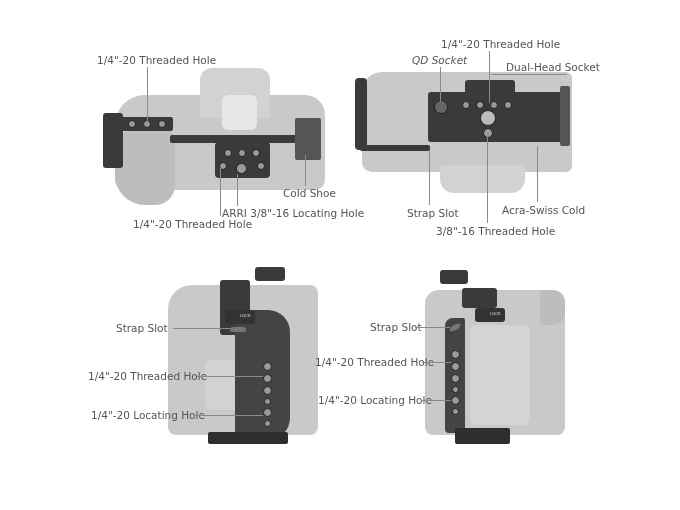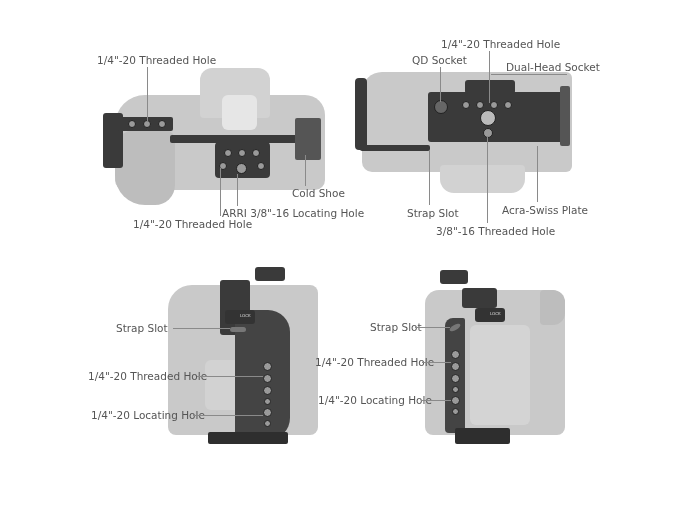--- a/index.html
+++ b/index.html
@@ -34,21 +34,21 @@
   <div class="hole" style="left:224px;top:149px;width:6px;height:6px;"></div>
   <div class="hole" style="left:238px;top:149px;width:6px;height:6px;"></div>
   <div class="hole" style="left:252px;top:149px;width:6px;height:6px;"></div>
   <div class="hole" style="left:236px;top:163px;width:9px;height:9px;"></div>
   <div class="hole" style="left:219px;top:162px;width:6px;height:6px;"></div>
   <div class="hole" style="left:257px;top:162px;width:6px;height:6px;"></div>
 
   <span class="lbl" style="left:97px;top:54px;">1/4"-20 Threaded Hole</span>
   <div class="ln" style="left:147px;top:67px;width:1px;height:54px;"></div>
 
-  <span class="lbl" style="left:292px;top:187px;text-align:right;">Cold Shoe</span>
+  <span class="lbl" style="left:283px;top:187px;text-align:right;">Cold Shoe</span>
   <div class="ln" style="left:305px;top:155px;width:1px;height:31px;"></div>
 
   <span class="lbl" style="left:222px;top:207px;">ARRI 3/8"-16 Locating Hole</span>
   <div class="ln" style="left:237px;top:174px;width:1px;height:32px;"></div>
 
   <span class="lbl" style="left:133px;top:218px;">1/4"-20 Threaded Hole</span>
   <div class="ln" style="left:220px;top:168px;width:1px;height:48px;"></div>
 </div>
 
 <div class="panel">
@@ -60,33 +60,33 @@
   <div class="cage" style="left:560px;top:86px;width:10px;height:60px;border-radius:2px;background:#555;"></div>
   <div class="cage" style="left:465px;top:80px;width:50px;height:14px;border-radius:3px;"></div>
   <div class="hole" style="left:434px;top:100px;width:12px;height:12px;background:#666;"></div>
   <div class="hole" style="left:462px;top:101px;width:6px;height:6px;"></div>
   <div class="hole" style="left:476px;top:101px;width:6px;height:6px;"></div>
   <div class="hole" style="left:490px;top:101px;width:6px;height:6px;"></div>
   <div class="hole" style="left:504px;top:101px;width:6px;height:6px;"></div>
   <div class="hole" style="left:480px;top:110px;width:14px;height:14px;background:#bbb;"></div>
   <div class="hole" style="left:483px;top:128px;width:8px;height:8px;"></div>
 
-  <span class="lbl" style="left:412px;top:54px;">QD Socket</span>
+  <span class="lbl" style="left:412px;top:54px;font-style:italic;">QD Socket</span>
   <div class="ln" style="left:440px;top:67px;width:1px;height:35px;"></div>
 
   <span class="lbl" style="left:441px;top:38px;">1/4"-20 Threaded Hole</span>
   <div class="ln" style="left:489px;top:51px;width:1px;height:52px;"></div>
 
   <span class="lbl" style="left:506px;top:61px;">Dual-Head Socket</span>
   <div class="ln" style="left:491px;top:74px;width:76px;height:1px;"></div>
 
   <span class="lbl" style="left:407px;top:207px;">Strap Slot</span>
   <div class="ln" style="left:429px;top:150px;width:1px;height:55px;"></div>
 
-  <span class="lbl" style="left:502px;top:204px;">Acra-Swiss Plate</span>
+  <span class="lbl" style="left:502px;top:204px;">Acra-Swiss Cold</span>
   <div class="ln" style="left:537px;top:146px;width:1px;height:56px;"></div>
 
   <span class="lbl" style="left:436px;top:225px;">3/8"-16 Threaded Hole</span>
   <div class="ln" style="left:487px;top:136px;width:1px;height:87px;"></div>
 </div>
 
 <div class="panel">
   <div class="cam" style="left:168px;top:285px;width:150px;height:150px;border-radius:24px 8px 8px 8px;"></div>
   <div class="cam2" style="left:205px;top:360px;width:45px;height:50px;"></div>
   <div class="cage" style="left:255px;top:267px;width:30px;height:14px;border-radius:3px;"></div>

